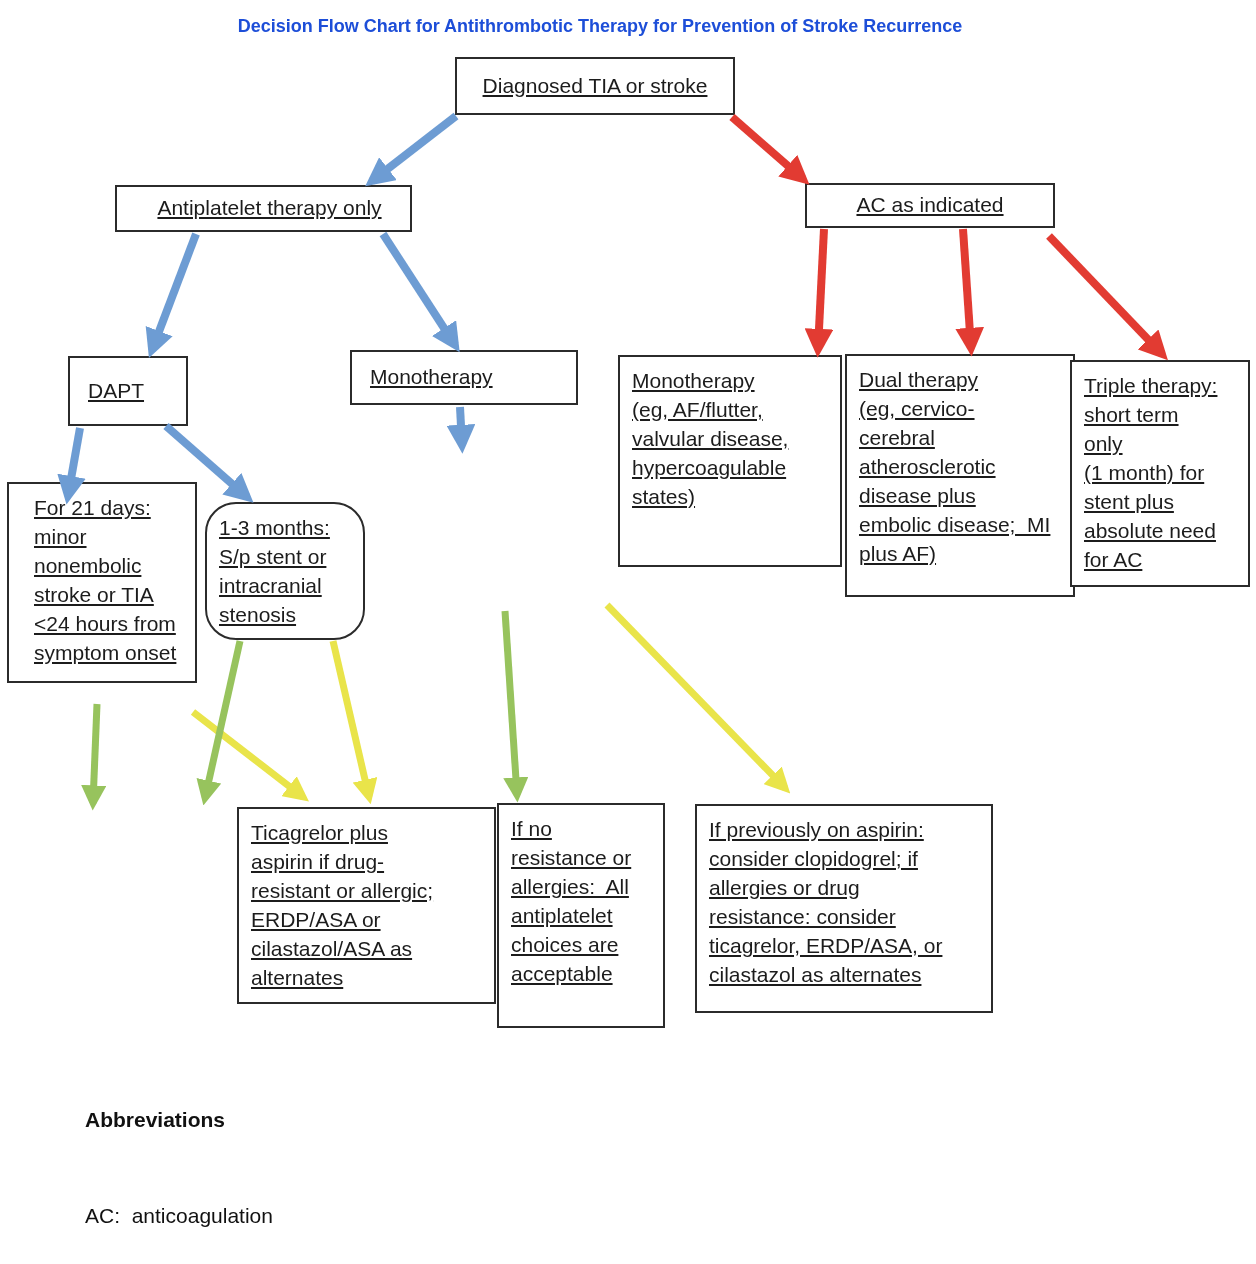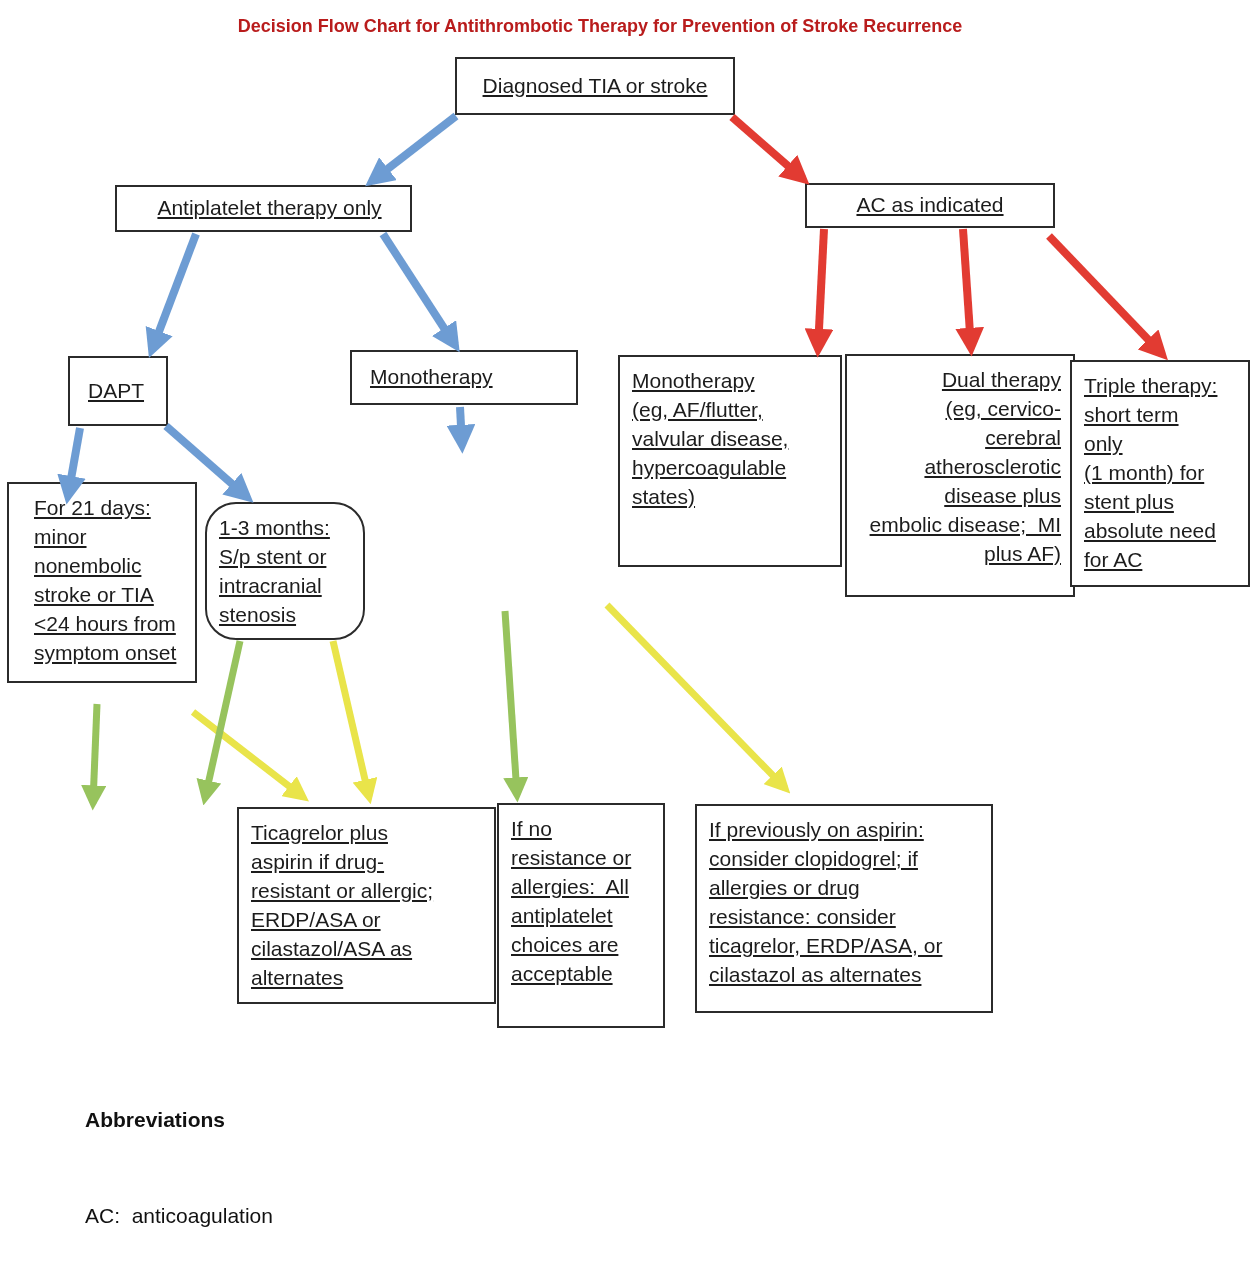--- a/index.html
+++ b/index.html
@@ -2,21 +2,21 @@
 <html><head>
 <meta charset="utf-8">
 <style>
   html,body{margin:0;padding:0;background:#ffffff;}
   .canvas{
     position:relative;width:1256px;height:1264px;background:#ffffff;
     font-family:"Liberation Sans",sans-serif;color:#1c1c1c;overflow:hidden;
   }
   .chart-title{
     position:absolute;left:0;top:16px;width:1200px;text-align:center;
-    font-size:18px;font-weight:bold;color:#b91c1c;
+    font-size:18px;font-weight:bold;color:#1d4ed8;
   }
   .node{
     position:absolute;box-sizing:border-box;background:#ffffff;
     border:2px solid #2b2b2b;font-size:21px;line-height:1.38;
     padding:10px 12px;white-space:pre-wrap;z-index:1;text-decoration:underline;
   }
   .node.center{display:flex;align-items:center;justify-content:center;padding:0;text-align:center;}
   .node.vcenter{display:flex;align-items:center;padding:0 0 0 18px;}
   svg.arrows{position:absolute;left:0;top:0;z-index:2;pointer-events:none;}
   .abbrev{position:absolute;left:85px;top:1040px;font-size:21px;line-height:32px;white-space:pre-wrap;color:#111;}
@@ -61,31 +61,31 @@
       <line x1="240" y1="641" x2="205" y2="798" stroke="#97C35D" stroke-width="7" marker-end="url(#arrow-green)"></line>
       <line x1="505" y1="611" x2="517" y2="795" stroke="#97C35D" stroke-width="7" marker-end="url(#arrow-green)"></line>
     </svg>
 
   <div class="node center" style="left:455px;top:57px;width:280px;height:58px;">Diagnosed TIA or stroke</div>
 
   <div class="node center" style="left:115px;top:185px;width:297px;height:47px;padding-left:12px;">Antiplatelet therapy only</div>
 
   <div class="node center" style="left:805px;top:183px;width:250px;height:45px;">AC as indicated</div>
 
-  <div class="node vcenter" style="left:68px;top:356px;width:100px;height:70px;">DAPT</div>
+  <div class="node vcenter" style="left:68px;top:356px;width:120px;height:70px;">DAPT</div>
 
   <div class="node vcenter" style="left:350px;top:350px;width:228px;height:55px;">Monotherapy</div>
 
   <div class="node" style="left:618px;top:355px;width:224px;height:212px;">Monotherapy
 (eg, AF/flutter,
 valvular disease,
 hypercoagulable
 states)</div>
 
-  <div class="node" style="left:845px;top:354px;width:230px;height:243px;text-align:right;">Dual therapy
+  <div class="node" style="left:845px;top:354px;width:230px;height:243px;">Dual therapy
 (eg, cervico-
 cerebral
 atherosclerotic
 disease plus
 embolic disease;  MI
 plus AF)</div>
 
   <div class="node" style="left:1070px;top:360px;width:180px;height:227px;">Triple therapy:
 short term
 only

